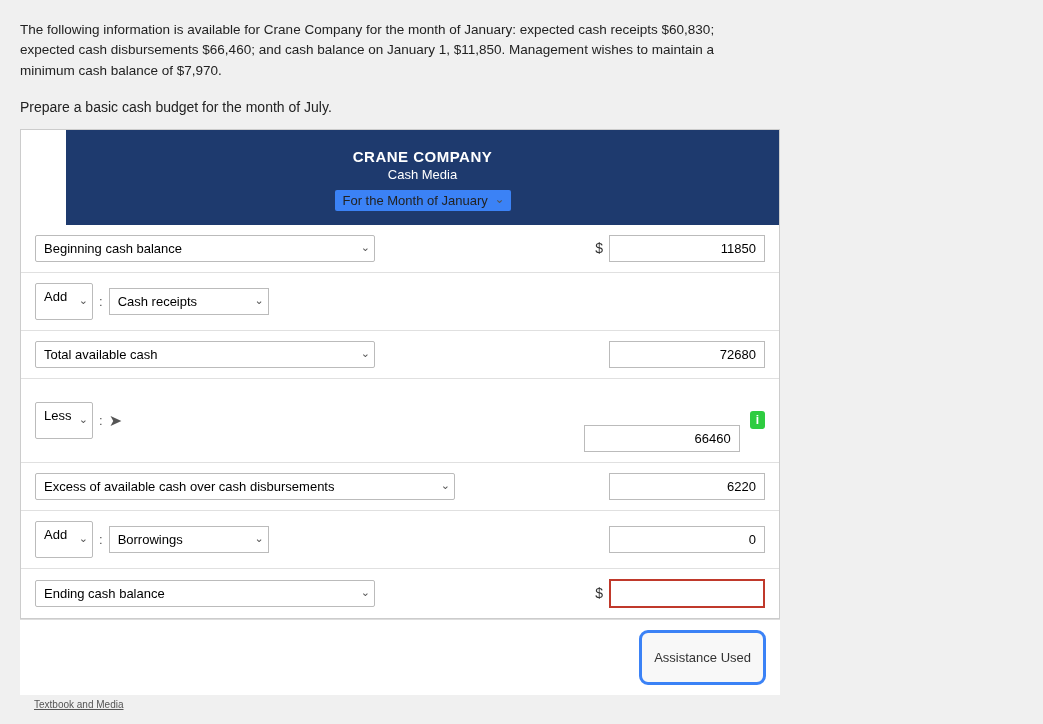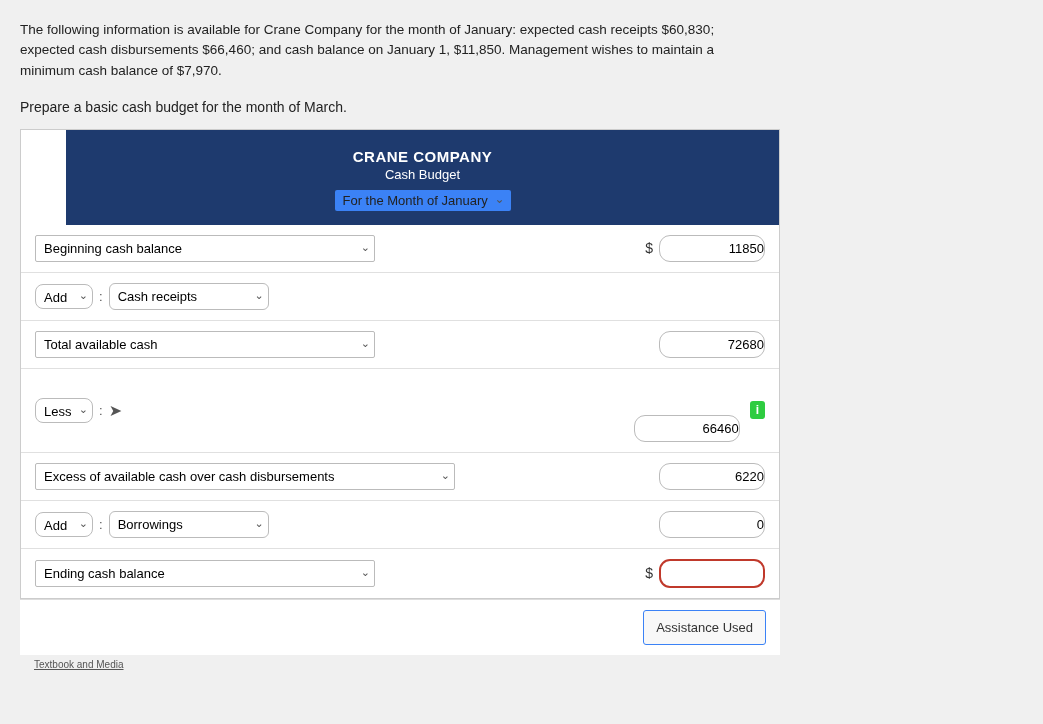--- a/index.html
+++ b/index.html
@@ -90,23 +90,23 @@
     }
     .label-section {
       flex: 1;
       display: flex;
       align-items: center;
       gap: 6px;
     }
     .label-dropdown {
       border: 1px solid #bbb;
       background: #fff;
-      padding: 5px 20px 3px 8px;
-      font-size: 13px;
-      border-radius: 8px;
+      padding: 5px 20px 15px 8px;
+      font-size: 13px;
+      border-radius: 2px;
       appearance: none;
       -webkit-appearance: none;
       cursor: pointer;
       position: relative;
     }
     .select-wrap {
       position: relative;
       display: inline-block;
     }
     .select-wrap::after {
@@ -117,21 +117,21 @@
       transform: translateY(-55%);
       font-size: 11px;
       pointer-events: none;
       color: #555;
     }
     .label-text-select {
       border: 1px solid #bbb;
       background: #fff;
       padding: 5px 24px 5px 8px;
       font-size: 13px;
-      border-radius: 6px;
+      border-radius: 0;
       appearance: none;
       -webkit-appearance: none;
       cursor: pointer;
       min-width: 160px;
     }
     .label-full-select {
       border: 1px solid #bbb;
       background: #fff;
       padding: 5px 24px 5px 8px;
       font-size: 13px;
@@ -152,25 +152,25 @@
       min-width: 220px;
       justify-content: flex-end;
     }
     .dollar-sign {
       font-size: 14px;
       color: #333;
     }
     .value-box {
       border: 1px solid #bbb;
       background: #fff;
-      width: 106px;
-      padding: 5px 0;
+      width: 156px;
+      padding: 5px 8px;
       font-size: 13px;
       text-align: right;
-      border-radius: 11px;
+      border-radius: 0;
     }
     .value-box.highlighted {
       border: 2px solid #c0392b;
     }
     .info-badge {
       background: #2ecc40;
       color: #fff;
       font-weight: bold;
       font-size: 12px;
       border-radius: 3px;
@@ -183,23 +183,23 @@
     .assistance-bar {
       display: flex;
       justify-content: flex-end;
       padding: 10px 14px;
       background: #fff;
       border-top: 1px solid #ddd;
       max-width: 760px;
     }
     .assistance-btn {
       background: #f8f8f8;
-      border: 1px solid #3b82f6;
-      border-radius: 3px;
-      padding: 9px 12px;
+      border: 3px solid #3b82f6;
+      border-radius: 9px;
+      padding: 17px 12px;
       font-size: 13px;
       cursor: pointer;
       color: #333;
     }
     .textbook-label {
       font-size: 10px;
       color: #555;
       padding: 8px 14px;
       text-decoration: underline;
       cursor: pointer;
@@ -208,27 +208,27 @@
       font-size: 16px;
       color: #555;
       cursor: pointer;
     }
   </style>
 </head>
 <body>
 
 <p class="intro-text">The following information is available for Crane Company for the month of January: expected cash receipts $60,830; expected cash disbursements $66,460; and cash balance on January 1, $11,850. Management wishes to maintain a minimum cash balance of $7,970.</p>
 
-<p class="prepare-label">Prepare a basic cash budget for the month of March.</p>
+<p class="prepare-label">Prepare a basic cash budget for the month of July.</p>
 
 <div class="budget-container">
 
   <div class="budget-header">
     <div class="company-name">CRANE COMPANY</div>
-    <div class="budget-title">Cash Budget</div>
+    <div class="budget-title">Cash Media</div>
     <div class="period-row">
       <div class="period-select-wrap">
         <select class="period-select">
           <option>For the Month of January</option>
         </select>
       </div>
     </div>
   </div>
 
   <div class="budget-body">

